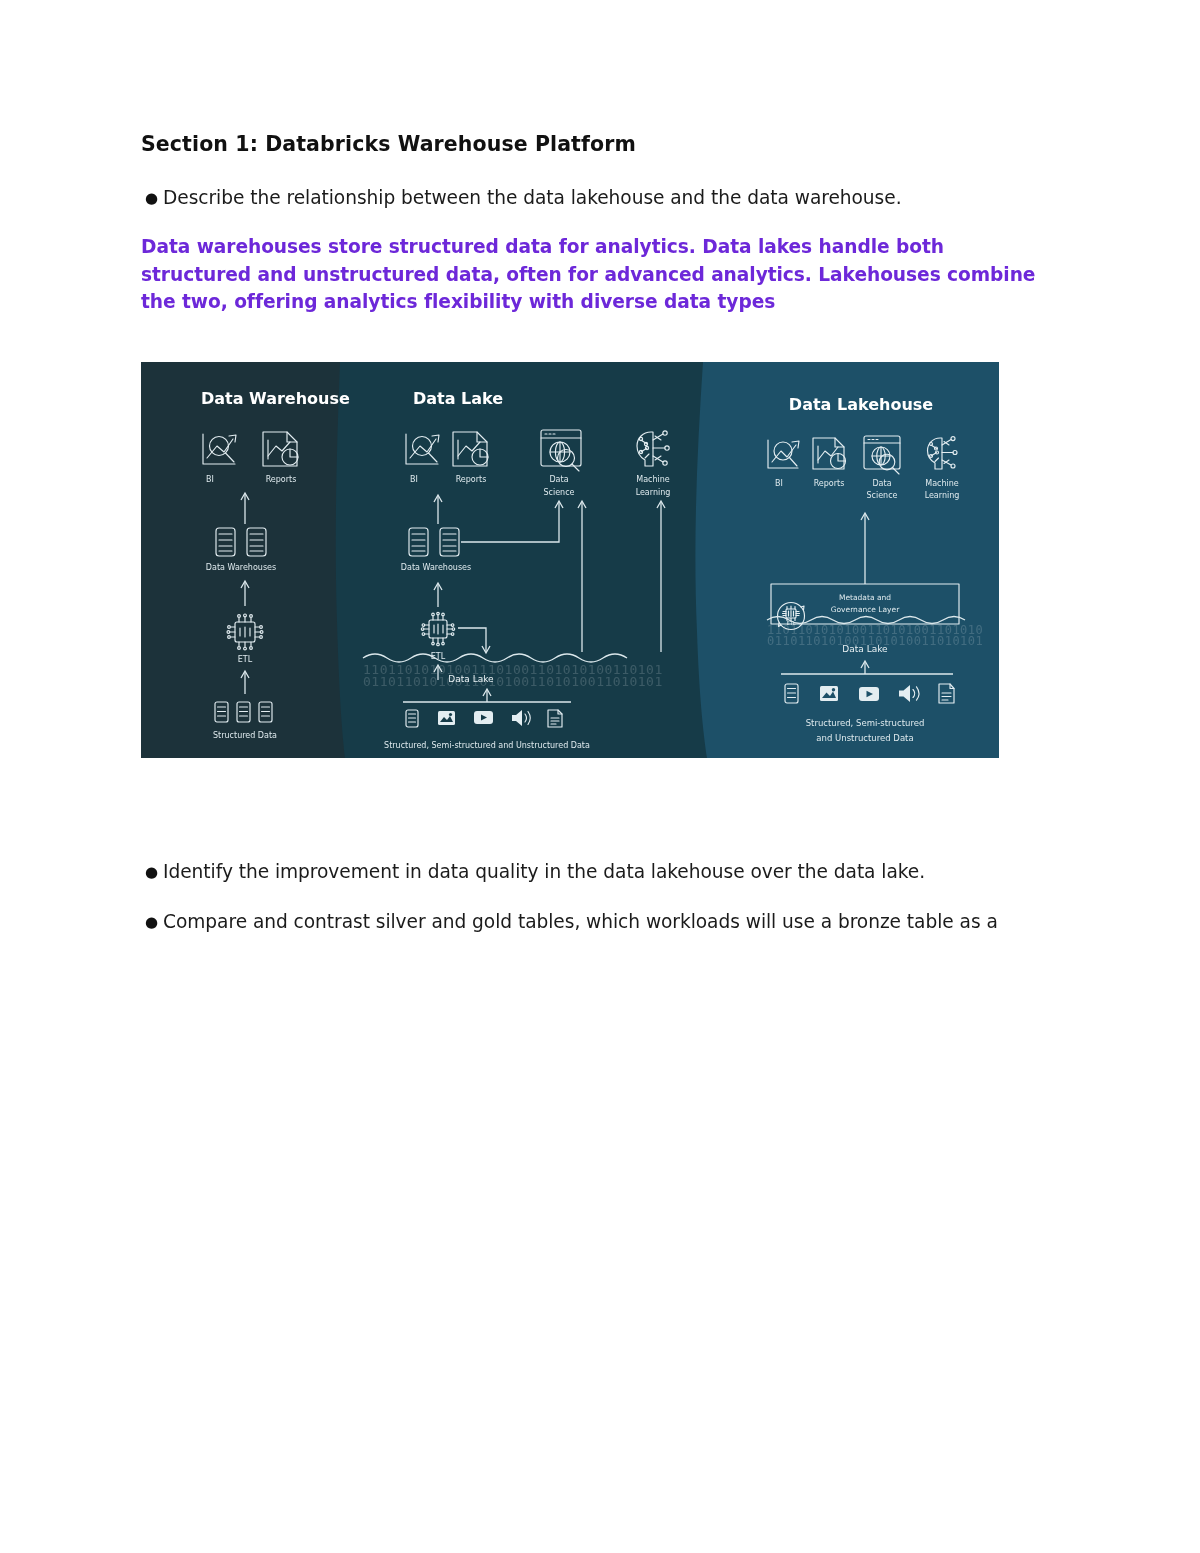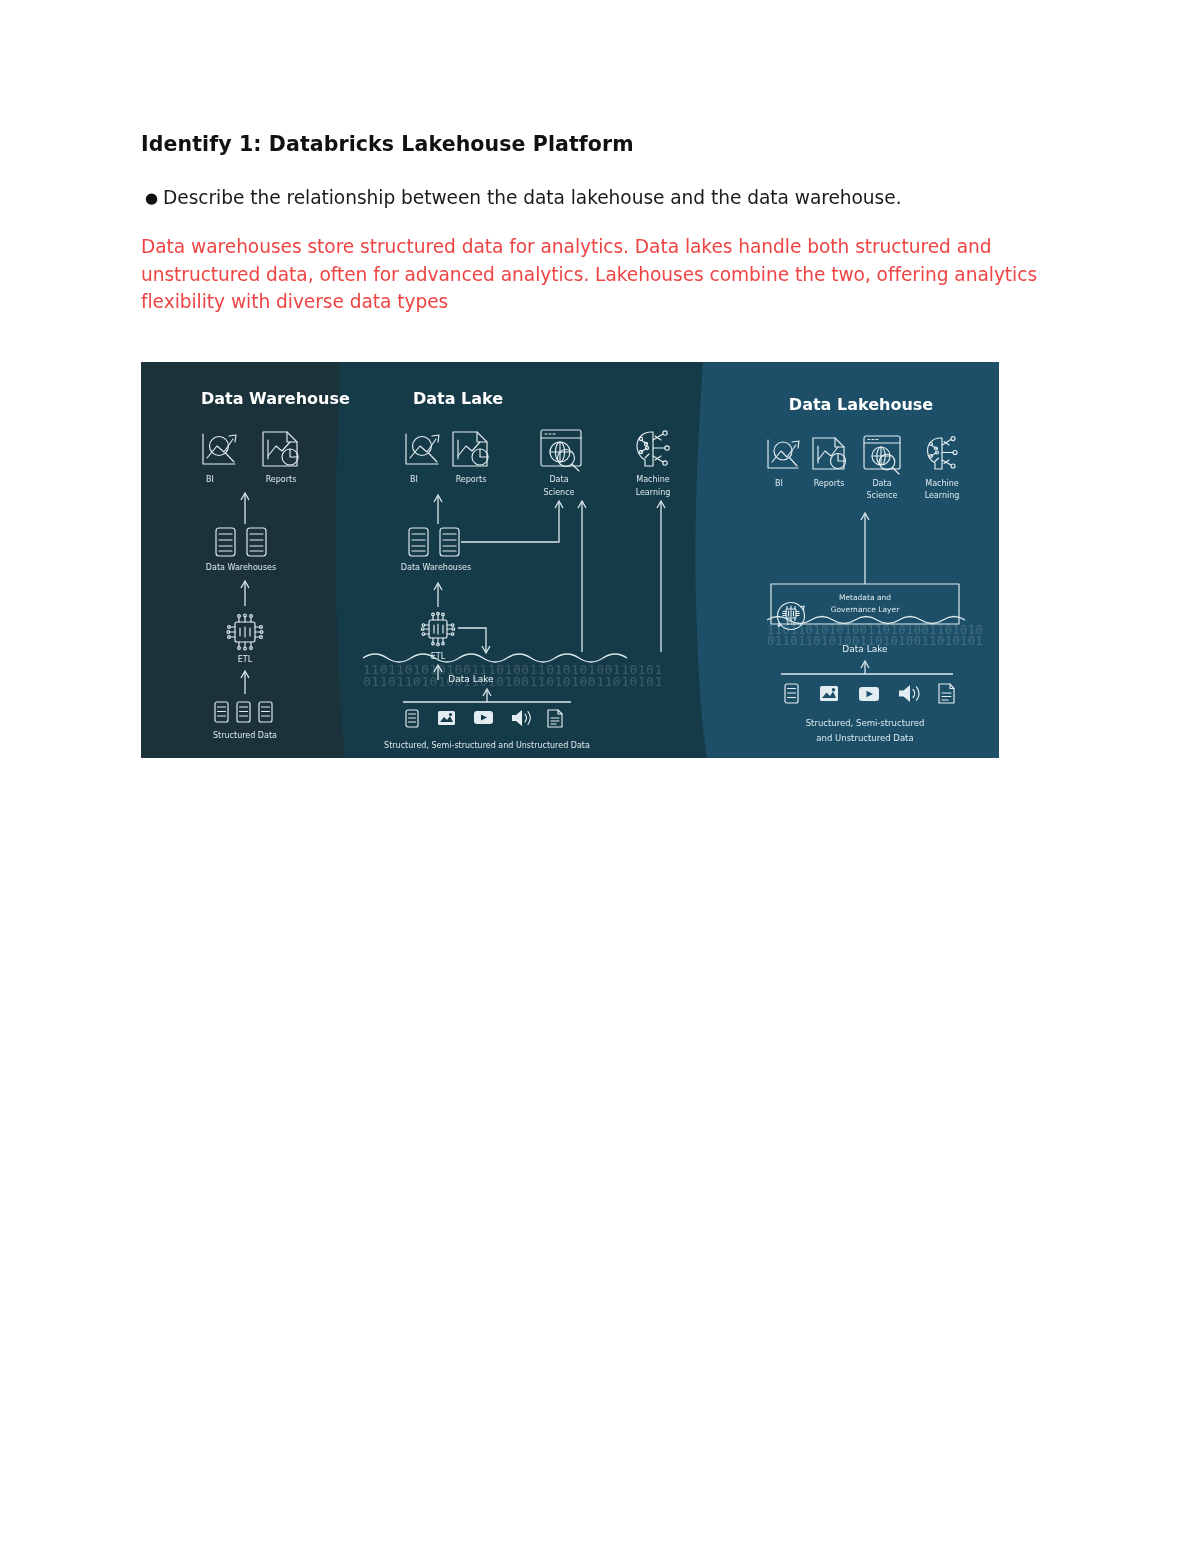--- a/index.html
+++ b/index.html
@@ -33,22 +33,23 @@
     font-weight: bold;
     letter-spacing: 0.1px;
     margin: 0 0 26px 0;
     color: #111111;
     line-height: 1.25;
   }
   p.body-text {
     font-size: 18.6px;
     line-height: 1.48;
     margin: 0 0 22px 0;
-    color: #ef4444;
+    color: #6d28d9;
     letter-spacing: -0.05px;
+    font-weight: bold;
   }
   p.bullet-line {
     font-size: 18.6px;
     line-height: 1.48;
     margin: 0 0 22px 4px;
     color: #1b1b1b;
     letter-spacing: -0.05px;
   }
   .bullet-glyph {
     display: inline-block;
@@ -111,21 +112,21 @@
     stroke-width: 1.3;
   }
 </style>
 </head>
 <body>
 
 <div class="page">
 
   <div class="content">
 
-    <h1 class="section-title">Identify 1: Databricks Lakehouse Platform</h1>
+    <h1 class="section-title">Section 1: Databricks Warehouse Platform</h1>
 
     <p class="bullet-line">
       <span class="bullet-glyph">●</span><span>Describe the relationship between the data lakehouse and the data warehouse.</span>
     </p>
 
     <p class="body-text">Data warehouses store structured data for analytics. Data lakes handle both structured and unstructured data, often for advanced analytics. Lakehouses combine the two, offering analytics flexibility with diverse data types</p>
 
   </div>
 
   <div class="diagram">
@@ -478,19 +479,25 @@
         </g>
         <text class="dg-lbl-small" x="724" y="364" font-size="8.5" text-anchor="middle">Structured, Semi-structured</text>
         <text class="dg-lbl-small" x="724" y="379" font-size="8.5" text-anchor="middle">and Unstructured Data</text>
       </g>
 
     </svg>
   </div>
 
   <div class="content" style="top: 858px;">
 
-
-
+    <p class="bullet-line">
+      <span class="bullet-glyph">●</span><span>Identify the improvement in data quality in the data lakehouse over the data lake.</span>
+    </p>
+
+
+    <p class="bullet-line" style="margin-bottom:34px;">
+      <span class="bullet-glyph">●</span><span>Compare and contrast silver and gold tables, which workloads will use a bronze table as a</span>
+    </p>
 
 
   </div>
 
 </div>
 
 </body></html>

